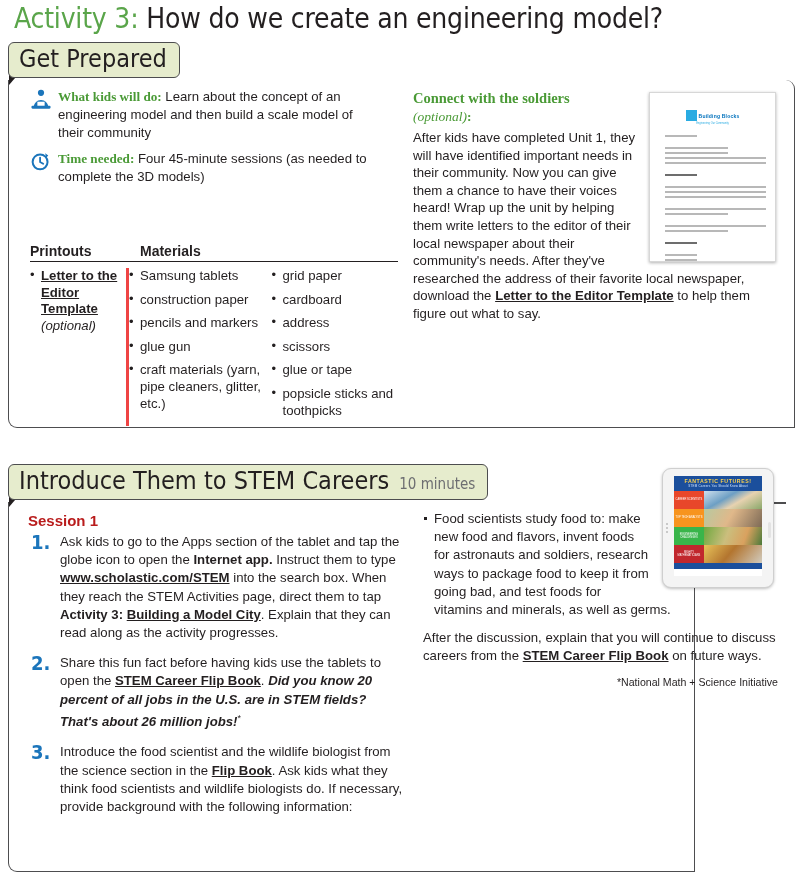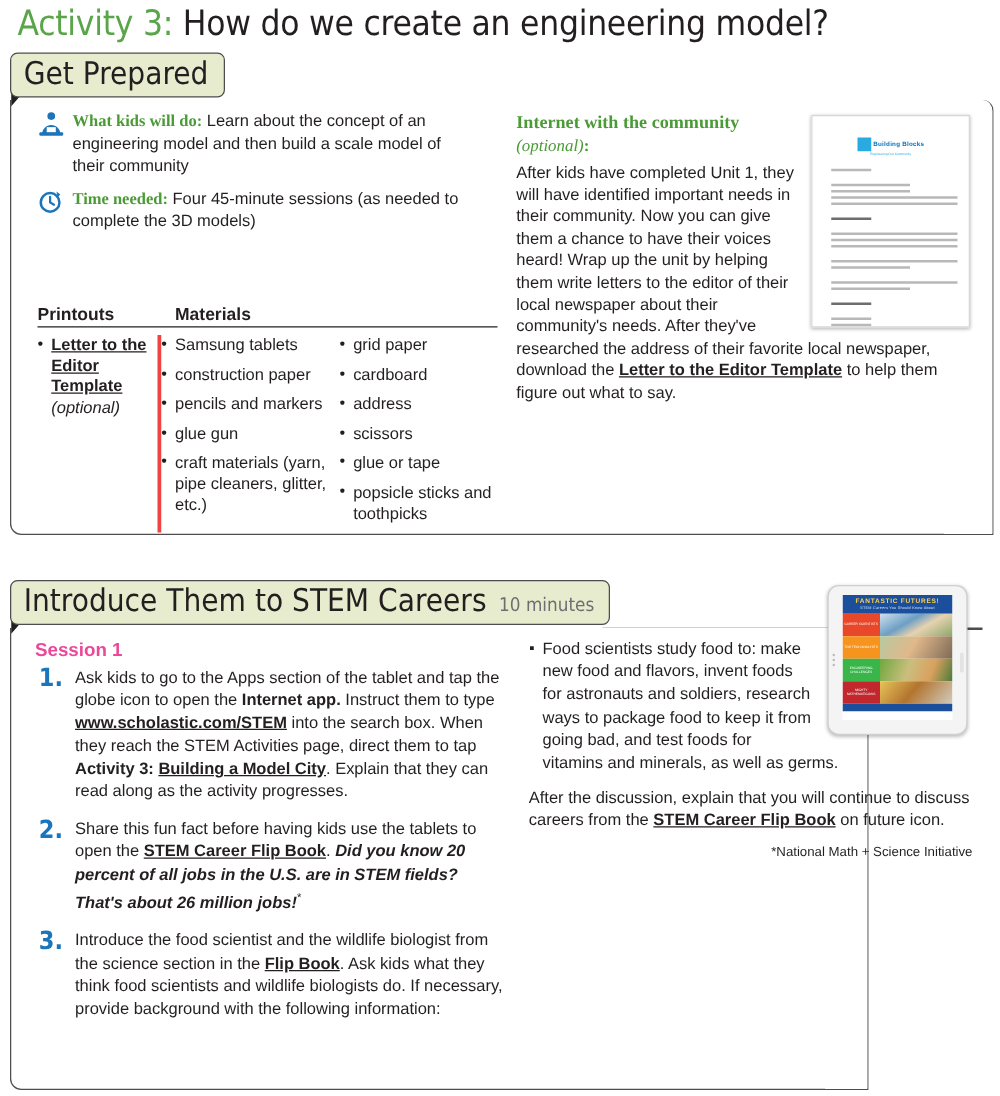--- a/index.html
+++ b/index.html
@@ -55,21 +55,21 @@
   }
   .tab-shadow {
     position:absolute; z-index:3;
     width:0; height:0;
     border-left:13px solid #231f20;
     border-bottom:15px solid transparent;
   }
 
   
   .green { color:#4a9a36; font-weight:bold;font-family:Liberation Serif, serif; }
-  .blue  { color:#ec4899; }
+  .blue  { color:#b91c1c; }
   p { margin:0; }
   .body-t { font-size:13.2px; line-height:17.6px; }
 
   
   #gp-left { position:absolute; left:30px; top:88px; width:350px; }
   .icon-row { position:relative; padding-left:28px; margin-bottom:9px; }
   .icon-row .gicon { position:absolute; left:0; top:1px; width:22px; height:20px; }
   .icon-row p { font-size:13.2px; line-height:17.8px; }
   .need-head { position:relative; padding-left:28px; margin-top:4px; }
   .need-head .gicon { position:absolute; left:2px; top:-4px; width:20px; height:26px; }
@@ -280,21 +280,21 @@
       <div class="lt-line md"></div>
       <div class="lt-gap"></div>
       <div class="lt-line sh dk"></div>
       <div class="lt-gap"></div>
       <div class="lt-line sh"></div>
       <div class="lt-line sh"></div>
 
     </div>
   </div>
 
-  <h3 class="green">Internet with the community</h3>
+  <h3 class="green">Connect with the soldiers</h3>
   <div class="subhead">
     <span class="green ital" style="font-weight:normal;">(optional)</span><span class="green">:</span>
   </div>
   <p class="body-t"><span>After kids have completed Unit 1, they will have identified important needs in their community. Now you can give them a chance to have their voices heard! Wrap up the unit by helping them write letters to the editor of their local newspaper about their community's needs. After they've researched the address of their favorite local newspaper, download the </span><a href="#" class="ul-link" style="color:#231f20;">Letter to the Editor Template</a><span> to help them figure out what to say.</span></p>
 </div>
 
 <div class="section" style="left:0; top:464px; width:700px; height:410px;">
 
   <div class="sec-topline" style="left:482px; top:38px; width:304px;"></div>
 
@@ -360,16 +360,16 @@
         </div>
         <div class="fb-foot"></div>
       </div>
     </div>
   </div>
 
   <ul class="sqdots">
     <li>Food scientists study food to: make new food and flavors, invent foods for astronauts and soldiers, research ways to package food to keep it from going bad, and test foods for vitamins and minerals, as well as germs.</li>
   </ul>
 
-  <p class="closing"><span>After the discussion, explain that you will continue to discuss careers from the </span><a href="#" class="ul-link" style="color:#231f20;">STEM Career Flip Book</a><span> on future icon.</span></p>
+  <p class="closing"><span>After the discussion, explain that you will continue to discuss careers from the </span><a href="#" class="ul-link" style="color:#231f20;">STEM Career Flip Book</a><span> on future ways.</span></p>
 
   <div class="footnote">*National Math + Science Initiative</div>
 </div>
 
 </body></html>

